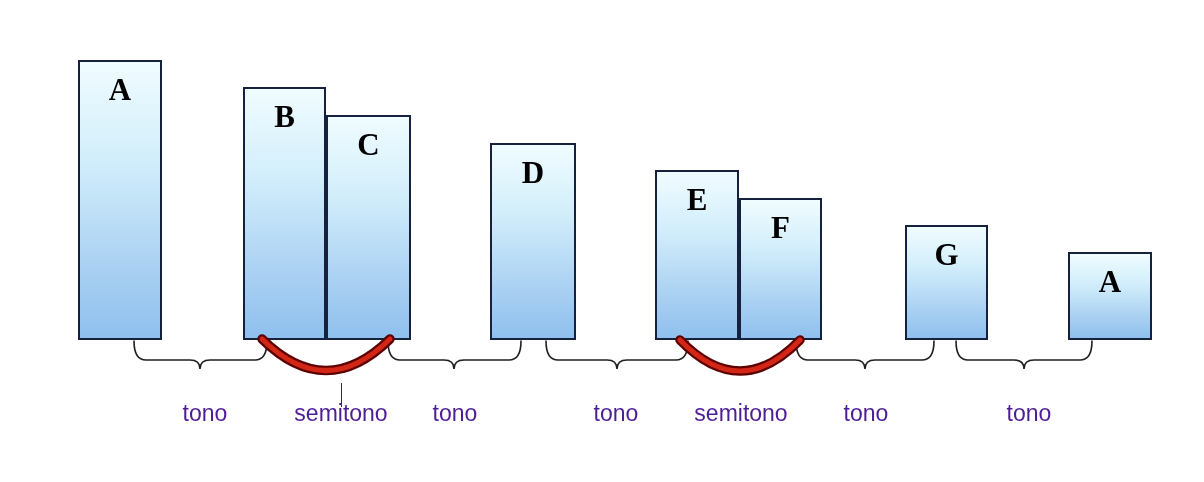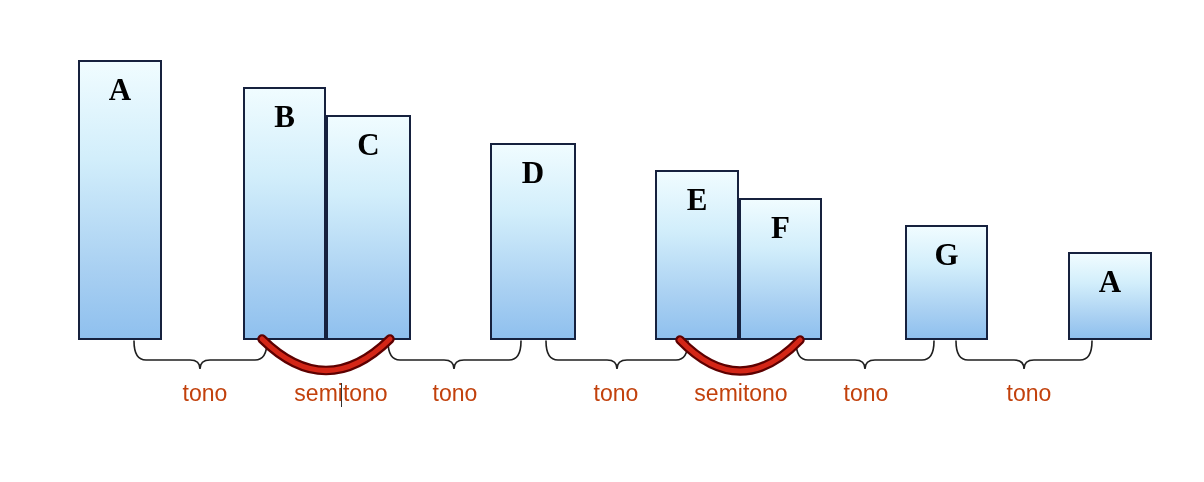--- a/index.html
+++ b/index.html
@@ -27,24 +27,24 @@
   .note-label {
     font-family: "Liberation Serif", "DejaVu Serif", serif;
     font-weight: bold;
     font-size: 31px;
     color: #000000;
     padding-top: 12px;
     line-height: 1;
   }
   .interval-label {
     position: absolute;
-    top: 380px;
+    top: 400px;
     transform: translateX(-50%);
     font-size: 23px;
-    color: #c2410c;
+    color: #4c1d95;
     white-space: nowrap;
   }
   #overlay {
     position: absolute;
     left: 0;
     top: 0;
     pointer-events: none;
   }
   .brace {
     fill: none;

